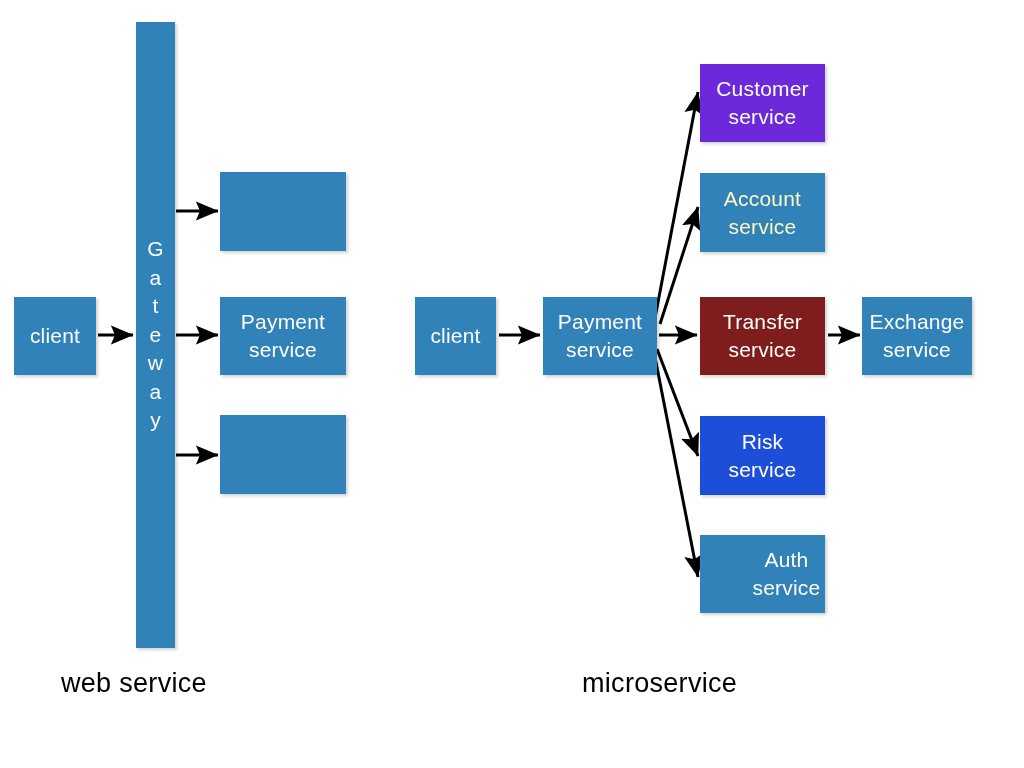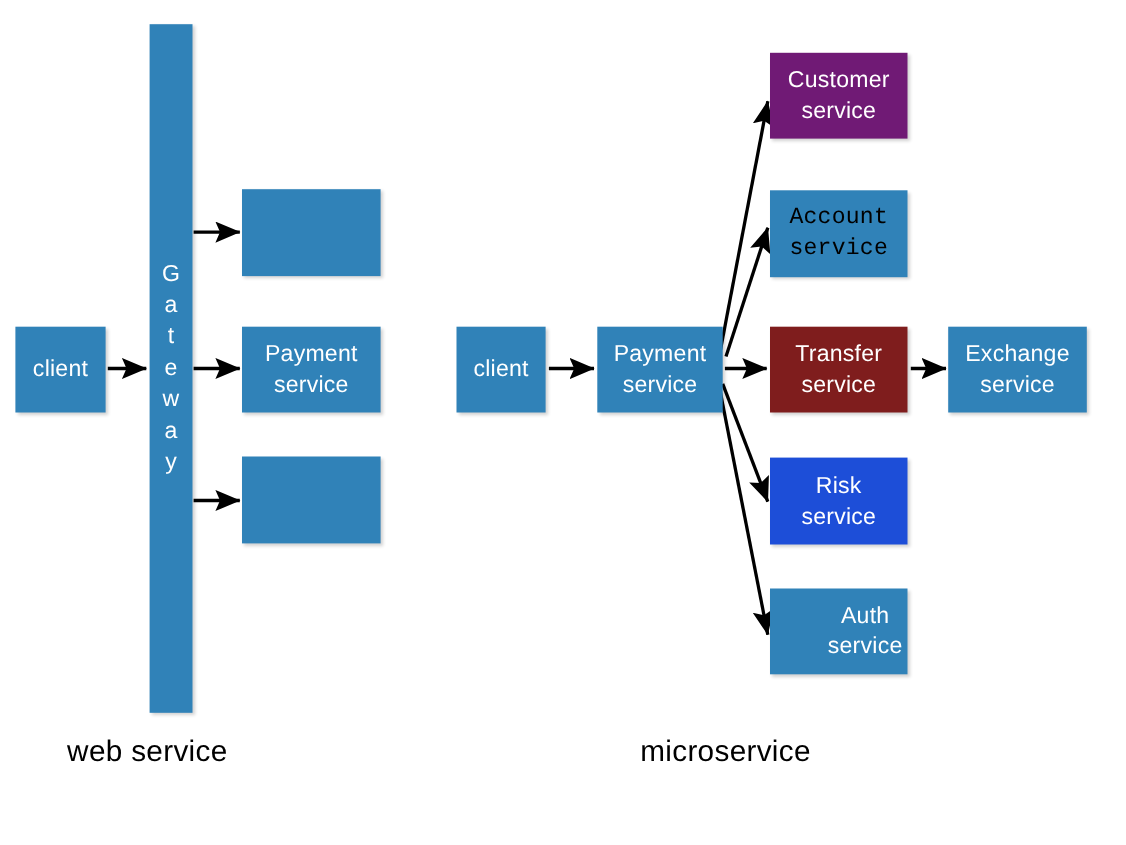--- a/index.html
+++ b/index.html
@@ -122,30 +122,30 @@
     <div class="node" id="web-svc-1" style="left: 220px; top: 297px; width: 126px; height: 78px; background: rgb(48, 130, 184); color: rgb(255, 255, 255);">Payment
 service</div>
 
     <div class="node empty" id="web-svc-2" style="left: 220px; top: 415px; width: 126px; height: 79px; background: rgb(48, 130, 184);"></div>
   </div>
 
   <div>
     <div class="node" id="ms-0" style="left: 415px; top: 297px; width: 81px; height: 78px; background: rgb(48, 130, 184); color: rgb(255, 255, 255);">client</div>
     <div class="node" id="ms-1" style="left: 543px; top: 297px; width: 114px; height: 78px; background: rgb(48, 130, 184); color: rgb(255, 255, 255);">Payment
 service</div>
-    <div class="node" id="ms-2" style="left: 700px; top: 48px; width: 125px; height: 78px; background: #701a75; color: rgb(255, 255, 255);">Customer
+    <div class="node" id="ms-2" style="left: 700px; top: 64px; width: 125px; height: 78px; background: #6d28d9; color: rgb(255, 255, 255);">Customer
 service</div>
-    <div class="node" id="ms-3" style="left: 700px; top: 173px; width: 125px; height: 79px; background: rgb(48, 130, 184); color: #000000; font-family: Liberation Mono, monospace;">Account
+    <div class="node" id="ms-3" style="left: 700px; top: 173px; width: 125px; height: 79px; background: rgb(48, 130, 184); color: #fef9c3;">Account
 service</div>
     <div class="node" id="ms-4" style="left: 700px; top: 297px; width: 125px; height: 78px; background: #7f1d1d; color: rgb(255, 255, 255);">Transfer
 service</div>
     <div class="node" id="ms-5" style="left: 700px; top: 416px; width: 125px; height: 79px; background: #1d4ed8; color: rgb(255, 255, 255);">Risk
 service</div>
     <div class="node" id="ms-6" style="left: 700px; top: 535px; width: 125px; height: 78px; background: rgb(48, 130, 184); color: rgb(255, 255, 255); padding-left: 48px;">Auth
 service</div>
-    <div class="node" id="ms-7" style="left: 862px; top: 297px; width: 126px; height: 78px; background: rgb(48, 130, 184); color: rgb(255, 255, 255);">Exchange
+    <div class="node" id="ms-7" style="left: 862px; top: 297px; width: 110px; height: 78px; background: rgb(48, 130, 184); color: rgb(255, 255, 255);">Exchange
 service</div>
   </div>
 
   <div class="section-label" id="label-1" style="left: 582px; top: 668px; color: rgb(0, 0, 0);">microservice</div>
   <div class="section-label" id="label-0" style="left: 61px; top: 668px; color: rgb(0, 0, 0);">web service</div>
 
 </div>
 
 </body></html>

